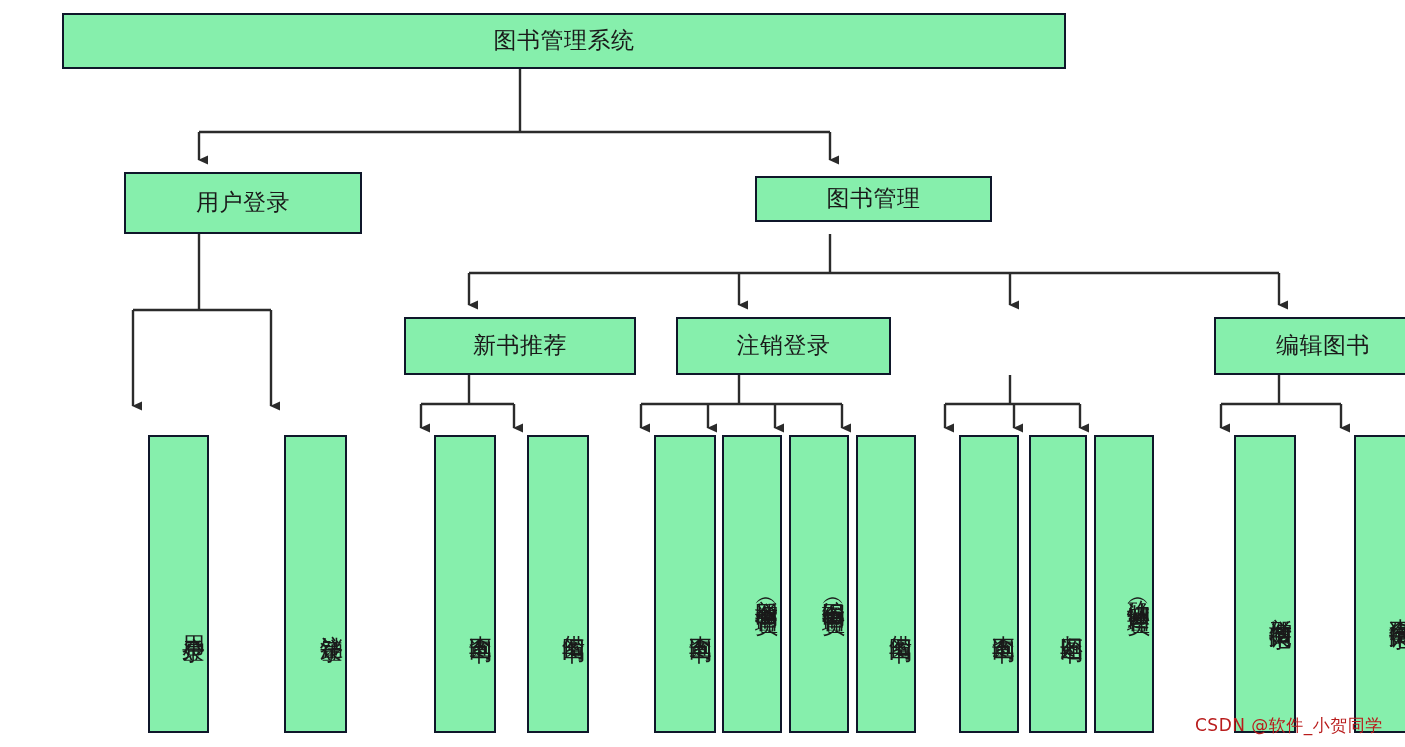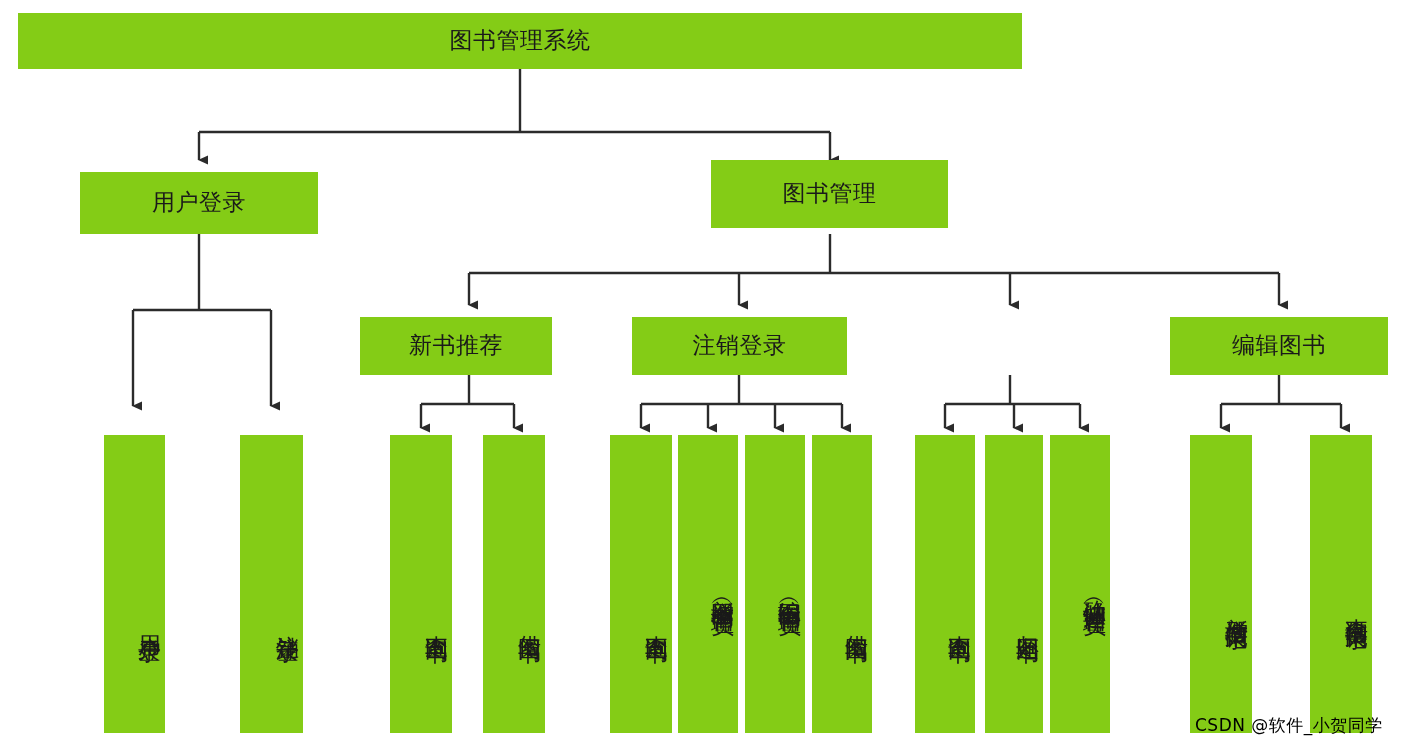--- a/index.html
+++ b/index.html
@@ -23,26 +23,27 @@
     position: absolute;
     left: 0;
     top: 0;
     width: 1405px;
     height: 747px;
     pointer-events: none;
   }
   .node {
     position: absolute;
     box-sizing: border-box;
-    background: #84cc16;
-    border: 2px solid #84cc16;
+    background: #86efac;
+    border: 2px solid #0f172a;
     display: flex;
     align-items: center;
     justify-content: center;
     color: #1a1a1a;
+    margin-left: 44px;
   }
   .node-h {
     font-size: 23px;
     letter-spacing: 0.5px;
     line-height: 1.1;
     white-space: nowrap;
   }
   .node-root {
     font-size: 23px;
     letter-spacing: 0.5px;
@@ -64,21 +65,21 @@
   }
   .node-v.pad-mid {
     padding-top: 44px;
   }
   .node-v.pad-hi {
     padding-top: 14px;
   }
   .watermark {
     position: absolute;
     font-size: 17px;
-    color: #000000;
+    color: #b91c1c;
     letter-spacing: 0.5px;
     white-space: nowrap;
     user-select: none;
   }
 </style>
 </head>
 <body>
 
 <div id="canvas">
 
@@ -128,23 +129,23 @@
       <path d="M 1279 375 L 1279 404"></path>
       <path d="M 1221 404 L 1341 404"></path>
       <path d="M 1221 404 L 1221 428" marker-end="url(#arrow)"></path>
       <path d="M 1341 404 L 1341 428" marker-end="url(#arrow)"></path>
     </g>
   </svg>
 
   <div class="node node-h node-root" style="left:18px; top:13px; width:1004px; height:56px;">图书管理系统</div>
 
   <div class="node node-h" style="left:80px; top:172px; width:238px; height:62px;">用户登录</div>
-  <div class="node node-h" style="left:711px; top:160px; width:237px; height:68px;">图书管理</div>
+  <div class="node node-h" style="left:711px; top:176px; width:237px; height:46px;">图书管理</div>
 
-  <div class="node node-h" style="left:360px; top:317px; width:192px; height:58px;">新书推荐</div>
+  <div class="node node-h" style="left:360px; top:317px; width:232px; height:58px;">新书推荐</div>
   <div class="node node-h" style="left:632px; top:317px; width:215px; height:58px;">注销登录</div>
   <div class="node node-h" style="left:1170px; top:317px; width:218px; height:58px;">编辑图书</div>
 
   <div class="node node-v pad-lo" style="left:104px; top:435px; width:61px; height:298px;">用户登录</div>
   <div class="node node-v pad-lo" style="left:240px; top:435px; width:63px; height:298px;">注销登录</div>
 
   <div class="node node-v pad-lo" style="left:390px; top:435px; width:62px; height:298px;">查询图书</div>
   <div class="node node-v pad-lo" style="left:483px; top:435px; width:62px; height:298px;">借阅图书</div>
 
   <div class="node node-v pad-lo" style="left:610px; top:435px; width:62px; height:298px;">查询图书</div>

